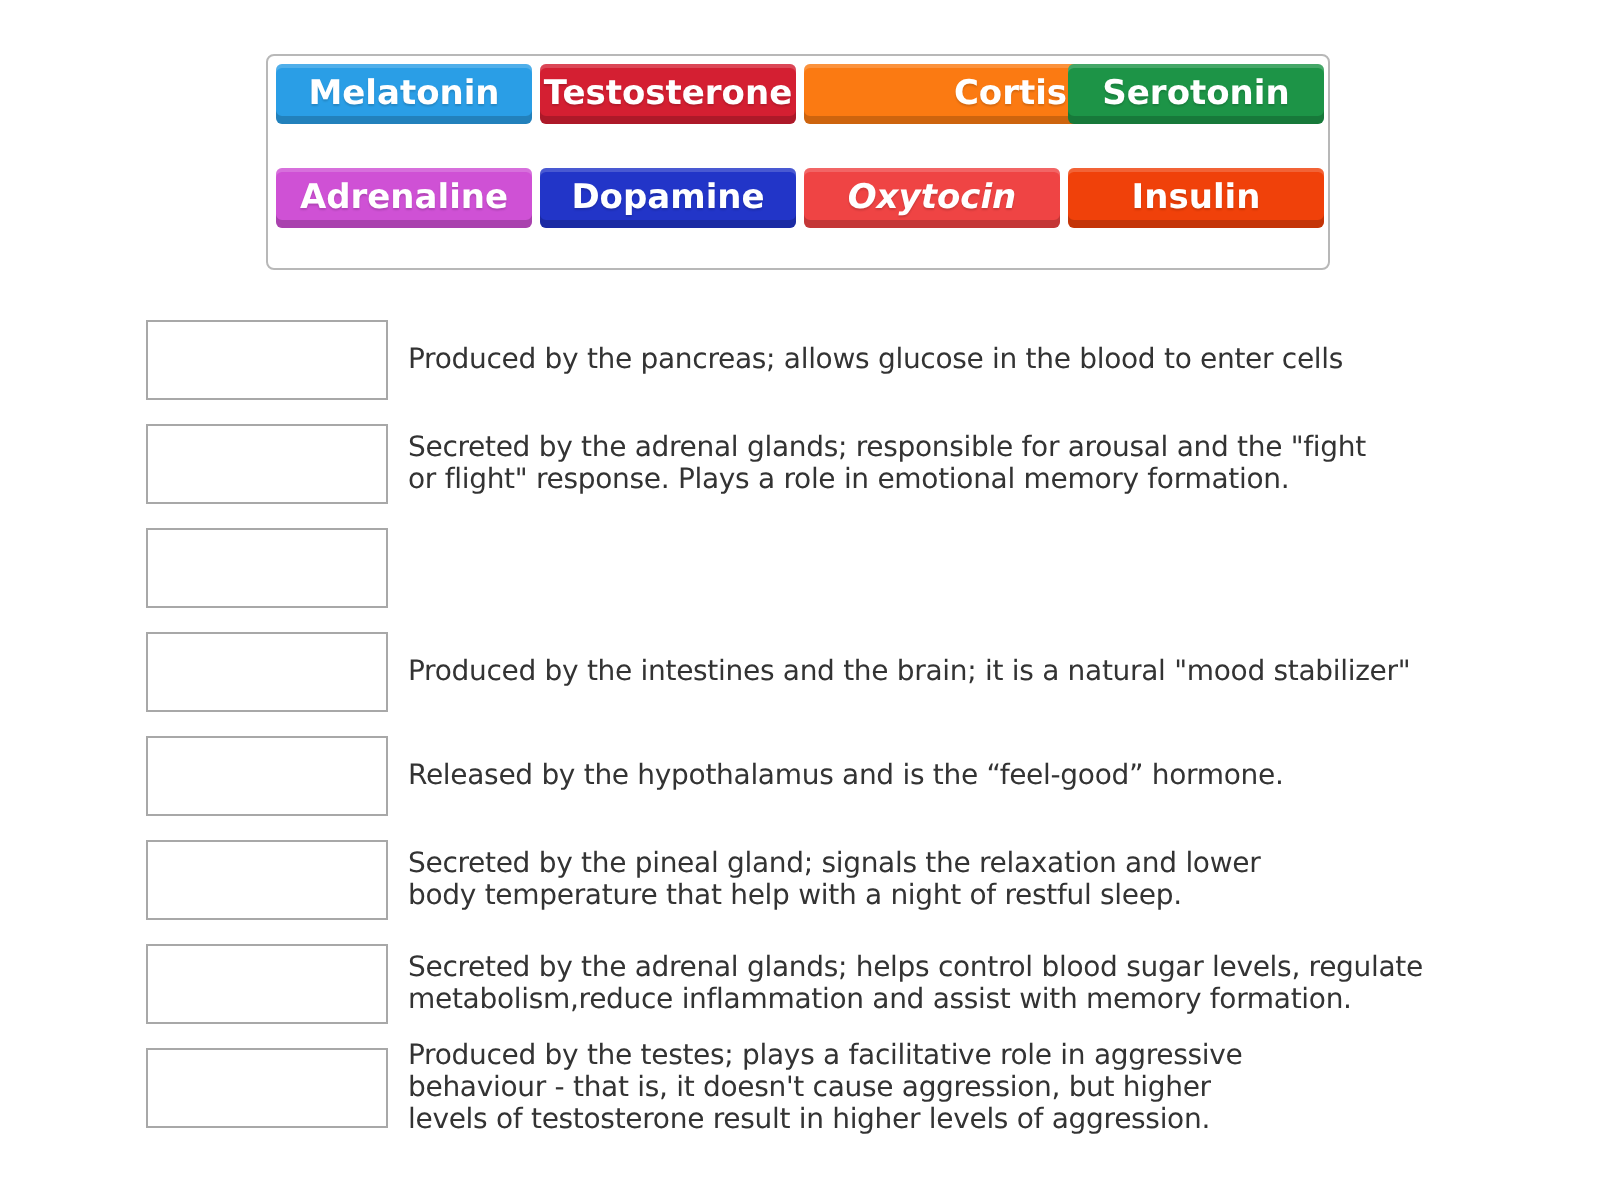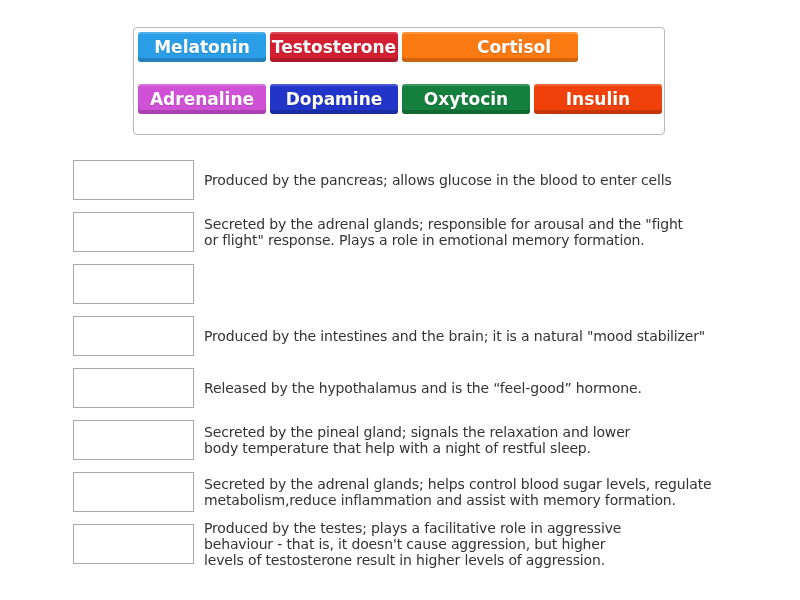--- a/index.html
+++ b/index.html
@@ -25,23 +25,24 @@
       font-family:"DejaVu Sans", sans-serif; white-space:pre-line; letter-spacing:-0.15px;
     }
   </style>
 </head>
 <body>
 
 <div class="bank">
   <div class="tile" style="left:4px;top:4px;background:#2a9ee6;">Melatonin</div>
   <div class="tile" style="left:136px;top:4px;background:#d41f32;text-align:center;">Testosterone</div>
   <div class="tile" style="left:268px;top:4px;background:#fb7a12;padding-left:48px;">Cortisol</div>
+  <div class="tile" style="left:400px;top:4px;background:#1d9447;">Serotonin</div>
   <div class="tile" style="left:4px;top:56px;background:#cf51d5;">Adrenaline</div>
   <div class="tile" style="left:136px;top:56px;background:#2235c8;">Dopamine</div>
-  <div class="tile" style="left:268px;top:56px;background:#15803d;">Oxytocin</div>
+  <div class="tile" style="left:268px;top:56px;background:#ef4444;font-style:italic;">Oxytocin</div>
   <div class="tile" style="left:400px;top:56px;background:#f0410a;">Insulin</div>
 </div>
 
 <div class="row" style="top:160px;">
   <div class="drop"></div>
   <div class="desc">Produced by the pancreas; allows glucose in the blood to enter cells</div>
 </div>
 <div class="row" style="top:212px;">
   <div class="drop"></div>
   <div class="desc">Secreted by the adrenal glands; responsible for arousal and the "fight

